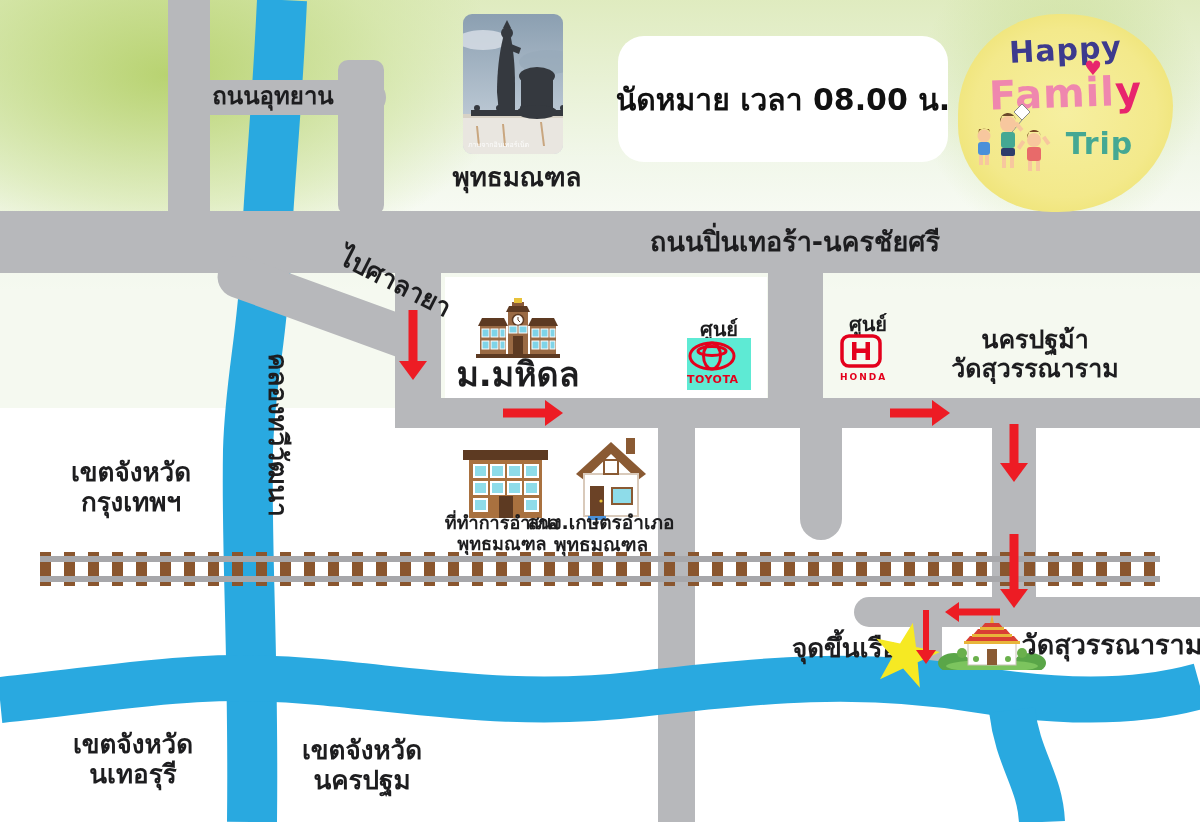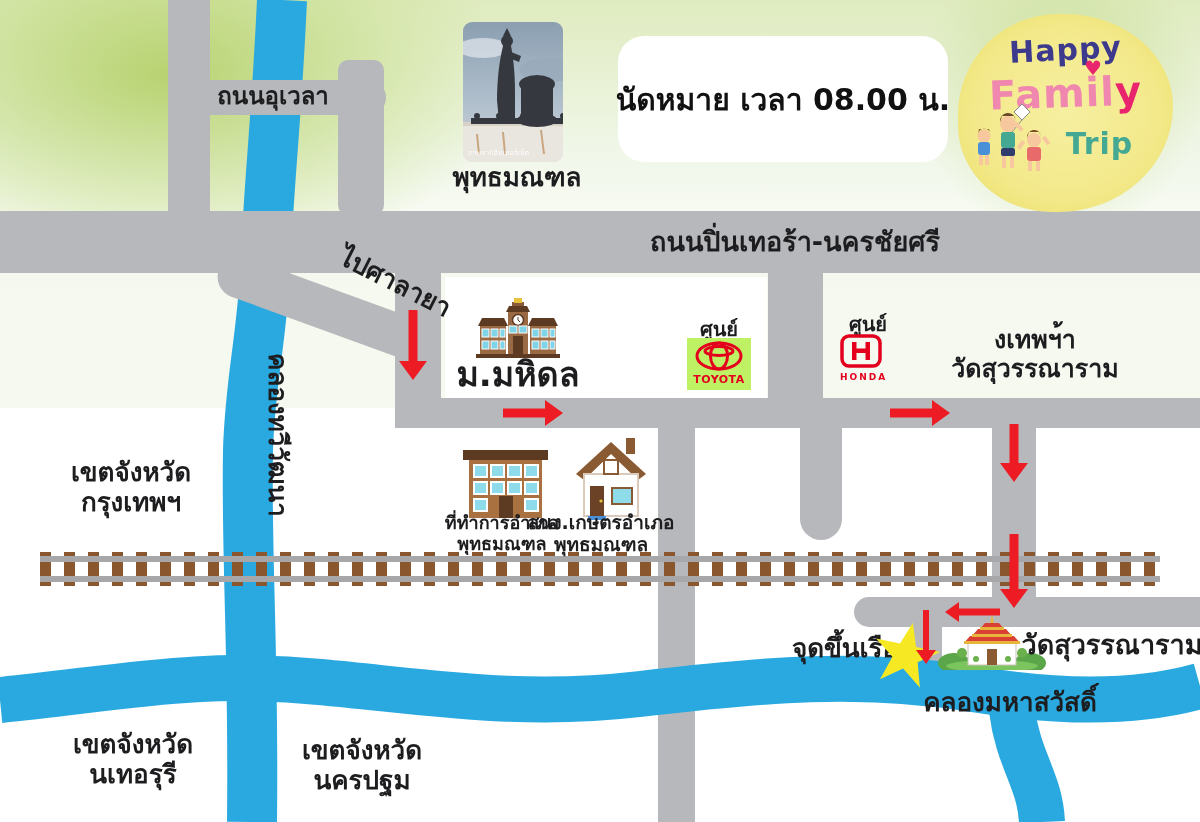--- a/index.html
+++ b/index.html
@@ -45,21 +45,21 @@
     transform:translate(-50%,-50%);font-weight:600;}
   .title-box{left:618px;top:36px;width:330px;height:126px;background:#fff;border-radius:26px;z-index:6;
     display:flex;flex-direction:row;justify-content:center;align-items:center;gap:4px;}
   .title-box div{font-size:30px;font-weight:700;color:#111;white-space:nowrap;}
   .star{left:872px;top:622px;width:68px;height:66px;background:#f6e923;z-index:7;transform:rotate(12deg);
     clip-path:polygon(50% 0%,62% 35%,98% 35%,69% 57%,80% 94%,50% 71%,20% 94%,31% 57%,2% 35%,38% 35%);}
   .logo{left:958px;top:14px;width:215px;height:198px;z-index:6;}
   .logo .blob{position:absolute;inset:0;background:radial-gradient(ellipse at 50% 50%,#f6efa0 0%,#f3e98b 60%,#efe478 78%,rgba(239,228,120,0) 86%);
     border-radius:48% 52% 55% 45% / 52% 48% 55% 45%;}
   .logo .txt{position:absolute;width:100%;text-align:center;font-weight:700;letter-spacing:1px;}
-  .photo{left:463px;top:22px;width:100px;height:140px;border-radius:9px;overflow:hidden;z-index:6;}
+  .photo{left:463px;top:14px;width:100px;height:140px;border-radius:9px;overflow:hidden;z-index:6;}
   .svgbox{z-index:6;}
 </style>
 </head>
 <body>
 
 <div id="map">
 
   <div class="abs wash-top"></div>
   <div class="abs wash-topleft"></div>
   <div class="abs wash-logo"></div>
@@ -163,30 +163,29 @@
         <path d="M48,30 l10,4 -2,6 -10,-4 z"></path>
         <ellipse cx="74" cy="62" rx="18" ry="9"></ellipse>
         <rect x="58" y="62" width="32" height="38"></rect>
         <ellipse cx="74" cy="98" rx="20" ry="7"></ellipse>
       </g>
       <text x="5" y="133" font-size="7" fill="#ffffff" opacity="0.9">ภาพจากอินเทอร์เน็ต</text>
     </svg>
   </div>
   <div class="abs lbl" style="left:517px;top:178px;font-size:26px">พุทธมณฑล</div>
 
-  <div class="abs lbl" style="left:273px;top:97px;font-size:24px">ถนนอุเวลา</div>
+  <div class="abs lbl" style="left:273px;top:97px;font-size:24px">ถนนอุทยาน</div>
   <div class="abs lbl" style="left:795px;top:242px;font-size:27px">ถนนปิ่นเทอร้า-นครชัยศรี</div>
   <div class="abs lbl" style="left:395px;top:283px;font-size:26px;transform:translate(-50%,-50%) rotate(27deg)">ไปศาลายา</div>
   <div class="abs lbl" style="left:1035px;top:355px;font-size:25px">
-    <div>งเทพฯ้า</div>
+    <div>นครปฐม้า</div>
     <div>วัดสุวรรณาราม</div>
   </div>
 
   <div class="abs lbl" style="left:277px;top:435px;font-size:26px;transform:translate(-50%,-50%) rotate(90deg)">คลองทวีวัฒนา</div>
-  <div class="abs lbl" style="left:1010px;top:703px;font-size:26px">คลองมหาสวัสดิ์</div>
 
   <div class="abs lbl" style="left:131px;top:488px;font-size:26px">
     <div>เขตจังหวัด</div>
     <div>กรุงเทพฯ</div>
   </div>
   <div class="abs lbl" style="left:133px;top:760px;font-size:26px">
     <div>เขตจังหวัด</div>
     <div>นเทอรุรี</div>
   </div>
   <div class="abs lbl" style="left:362px;top:766px;font-size:26px">
@@ -220,21 +219,21 @@
         <rect x="65" y="45" width="7" height="8"></rect>
         <rect x="74" y="45" width="5" height="8"></rect>
       <rect x="33" y="30" width="8" height="7"></rect>
         <rect x="43" y="30" width="8" height="7"></rect>
     </g>
     <rect x="0" y="58" width="84" height="4" fill="#5d3a22"></rect>
   </svg>
   <div class="abs lbl" style="left:518px;top:375px;font-size:34px">ม.มหิดล</div>
 
   <div class="abs lbl" style="left:719px;top:329px;font-size:20px">ศูนย์</div>
-  <div class="abs svgbox" style="left:687px;top:338px;width:64px;height:52px;background:#bef264;text-align:center">
+  <div class="abs svgbox" style="left:687px;top:338px;width:64px;height:52px;background:#5eead4;text-align:left">
     <svg style="margin-top:3px" width="50" height="30" viewBox="0 0 50 30">
       <ellipse cx="25" cy="15" rx="22" ry="13" fill="none" stroke="#e4001c" stroke-width="3"></ellipse>
       <ellipse cx="25" cy="15" rx="8.5" ry="13" fill="none" stroke="#e4001c" stroke-width="3"></ellipse>
       <ellipse cx="25" cy="10" rx="14" ry="4.5" fill="none" stroke="#e4001c" stroke-width="3"></ellipse>
     </svg>
     <div style="font-size:11px;font-weight:700;color:#e4001c;letter-spacing:.5px;margin-top:-2px">TOYOTA</div>
   </div>
 
   <div class="abs lbl" style="left:868px;top:324px;font-size:20px">ศูนย์</div>
   <div class="abs svgbox" style="left:840px;top:334px;width:58px;height:52px;text-align:left">

